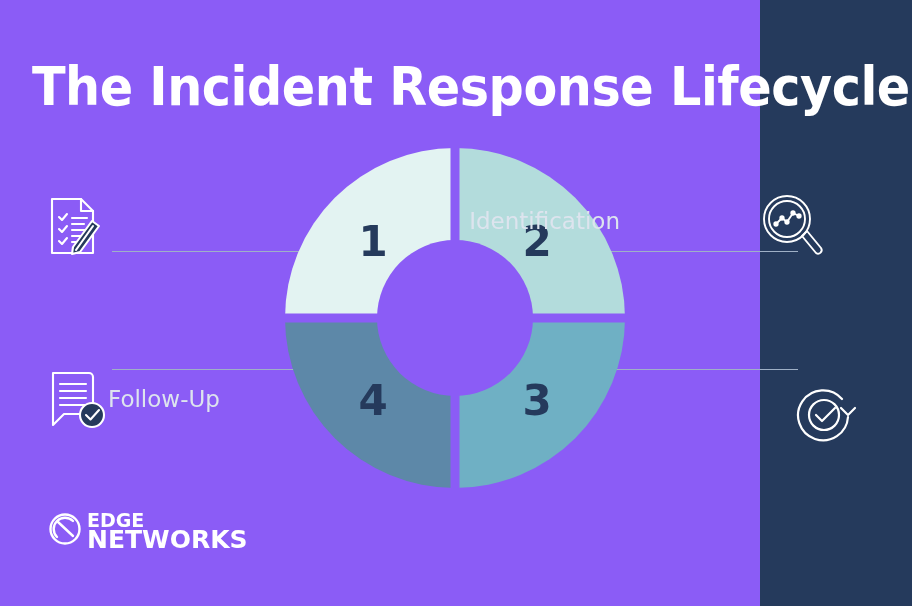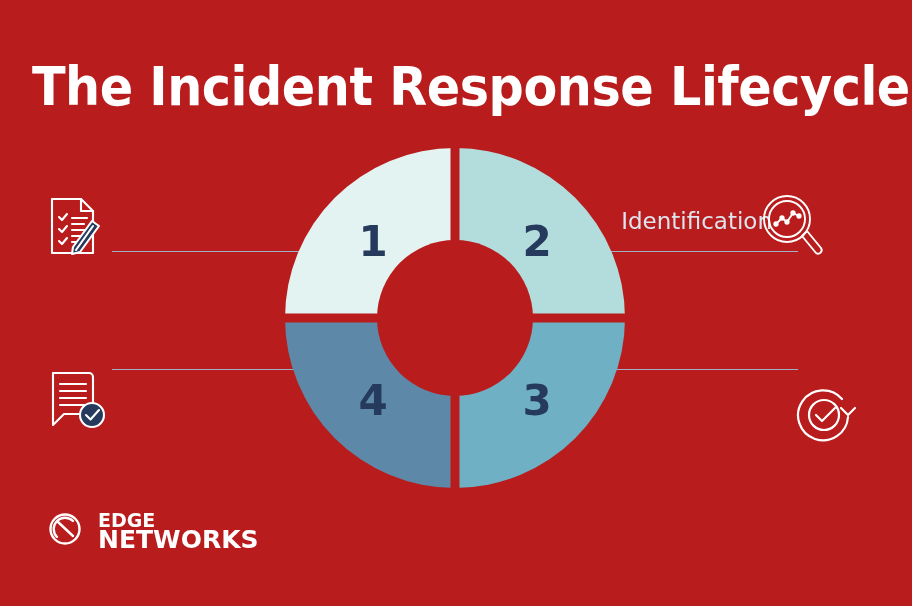--- a/index.html
+++ b/index.html
@@ -12,23 +12,23 @@
 
   body {
     background: #253a5c;
     font-family: "Liberation Sans", sans-serif;
     position: relative;
   }
 
   #stage {
     position: absolute;
     inset: 0;
-    width: 912px;
+    width: 760px;
     height: 606px;
-    background: #b91c1c;
+    background: #8b5cf6;
   }
 
   
   #page-title {
     position: absolute;
     top: 56px;
     left: 0;
     width: 912px;
     text-align: center;
     color: #ffffff;
@@ -93,21 +93,21 @@
   #icon-recovery       { left: 795px; top: 384px; }
   .stage-icon svg { display: block; }
 
   
   #logo {
     position: absolute;
     left: 48px;
     top: 512px;
     display: flex;
     align-items: center;
-    gap: 16px;
+    gap: 5px;
   }
   #logo-text {
     display: flex;
     flex-direction: column;
     color: #ffffff;
     font-family: "DejaVu Sans", sans-serif;
     font-weight: bold;
     line-height: 0.88;
     letter-spacing: 0px;
   }
@@ -200,20 +200,21 @@
         <path d="M5,4 H41 a4,4 0 0,1 4,4 V45 H16 L5,56 Z"></path>
         <path d="M12,15 H38"></path>
           <path d="M12,22 H38"></path>
         <path d="M12,29 H38"></path>
           <path d="M12,36 H38"></path>
         <circle cx="44" cy="46" r="12" fill="#253a5c"></circle>
         <path d="M38,46 l4.5,4.5 L51,41"></path>
       </g>
     </svg>
   </div>
+  <div class="stage-label" id="label-followup">Follow-Up</div>
 
   <div class="stage-icon" id="icon-recovery">
     <svg width="64" height="62" viewBox="0 0 64 62">
       <g fill="none" stroke="#ffffff" stroke-width="2.2" stroke-linecap="round" stroke-linejoin="round">
         <path d="M47,15 A25,25 0 1,0 53,33"></path>
         <path d="M46,24 L53,31 L60,24"></path>
         <circle cx="29" cy="31" r="15"></circle>
         <path d="M21,31 l6,6 L40,24"></path>
       </g>
     </svg>

